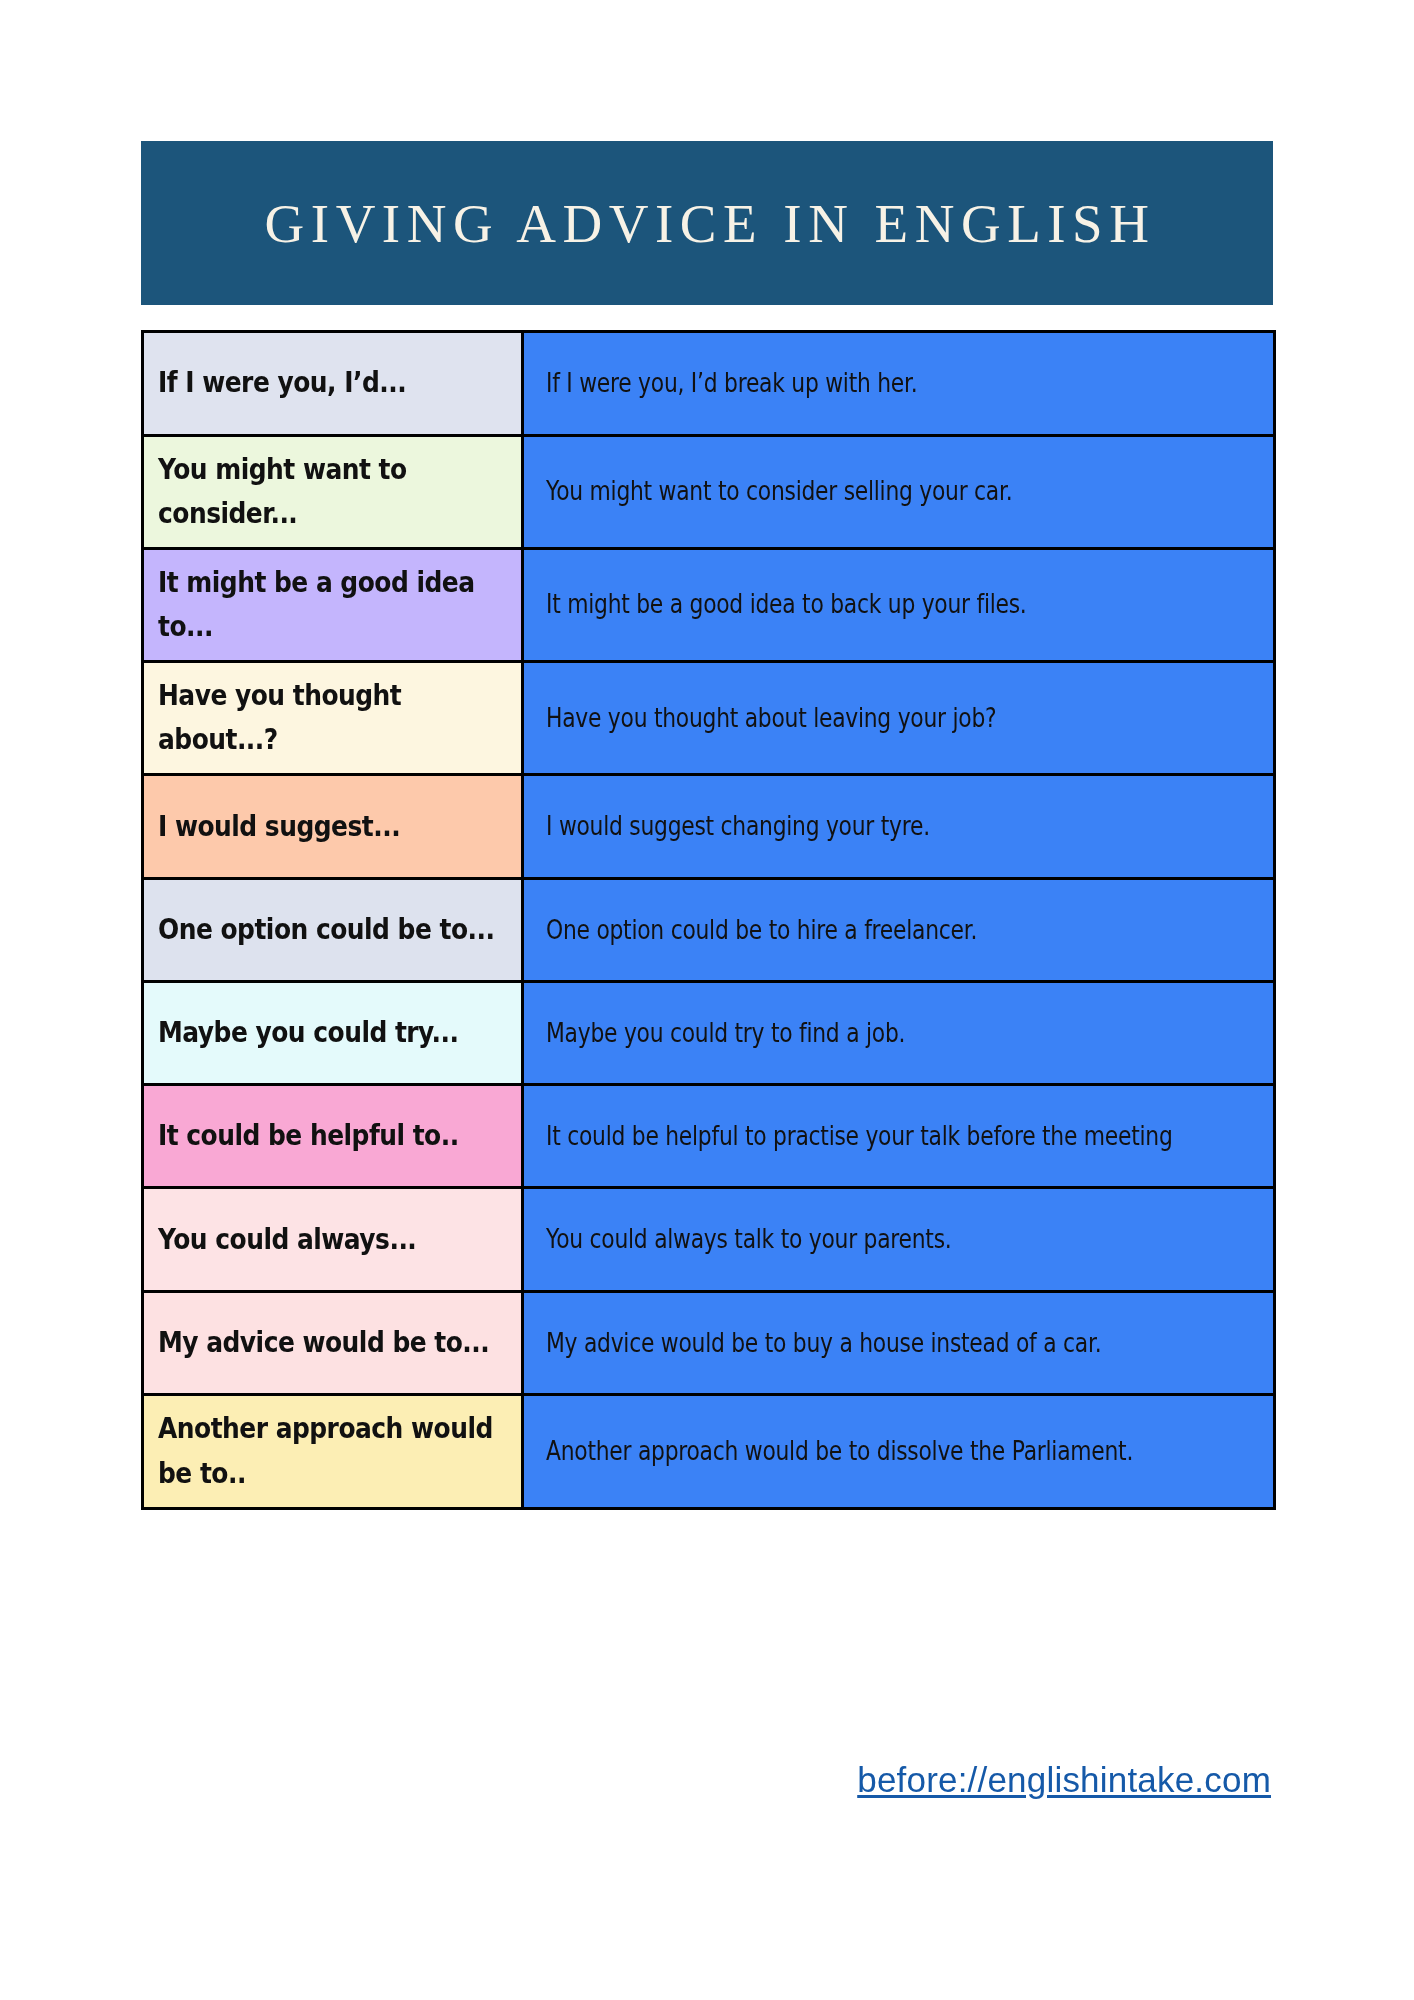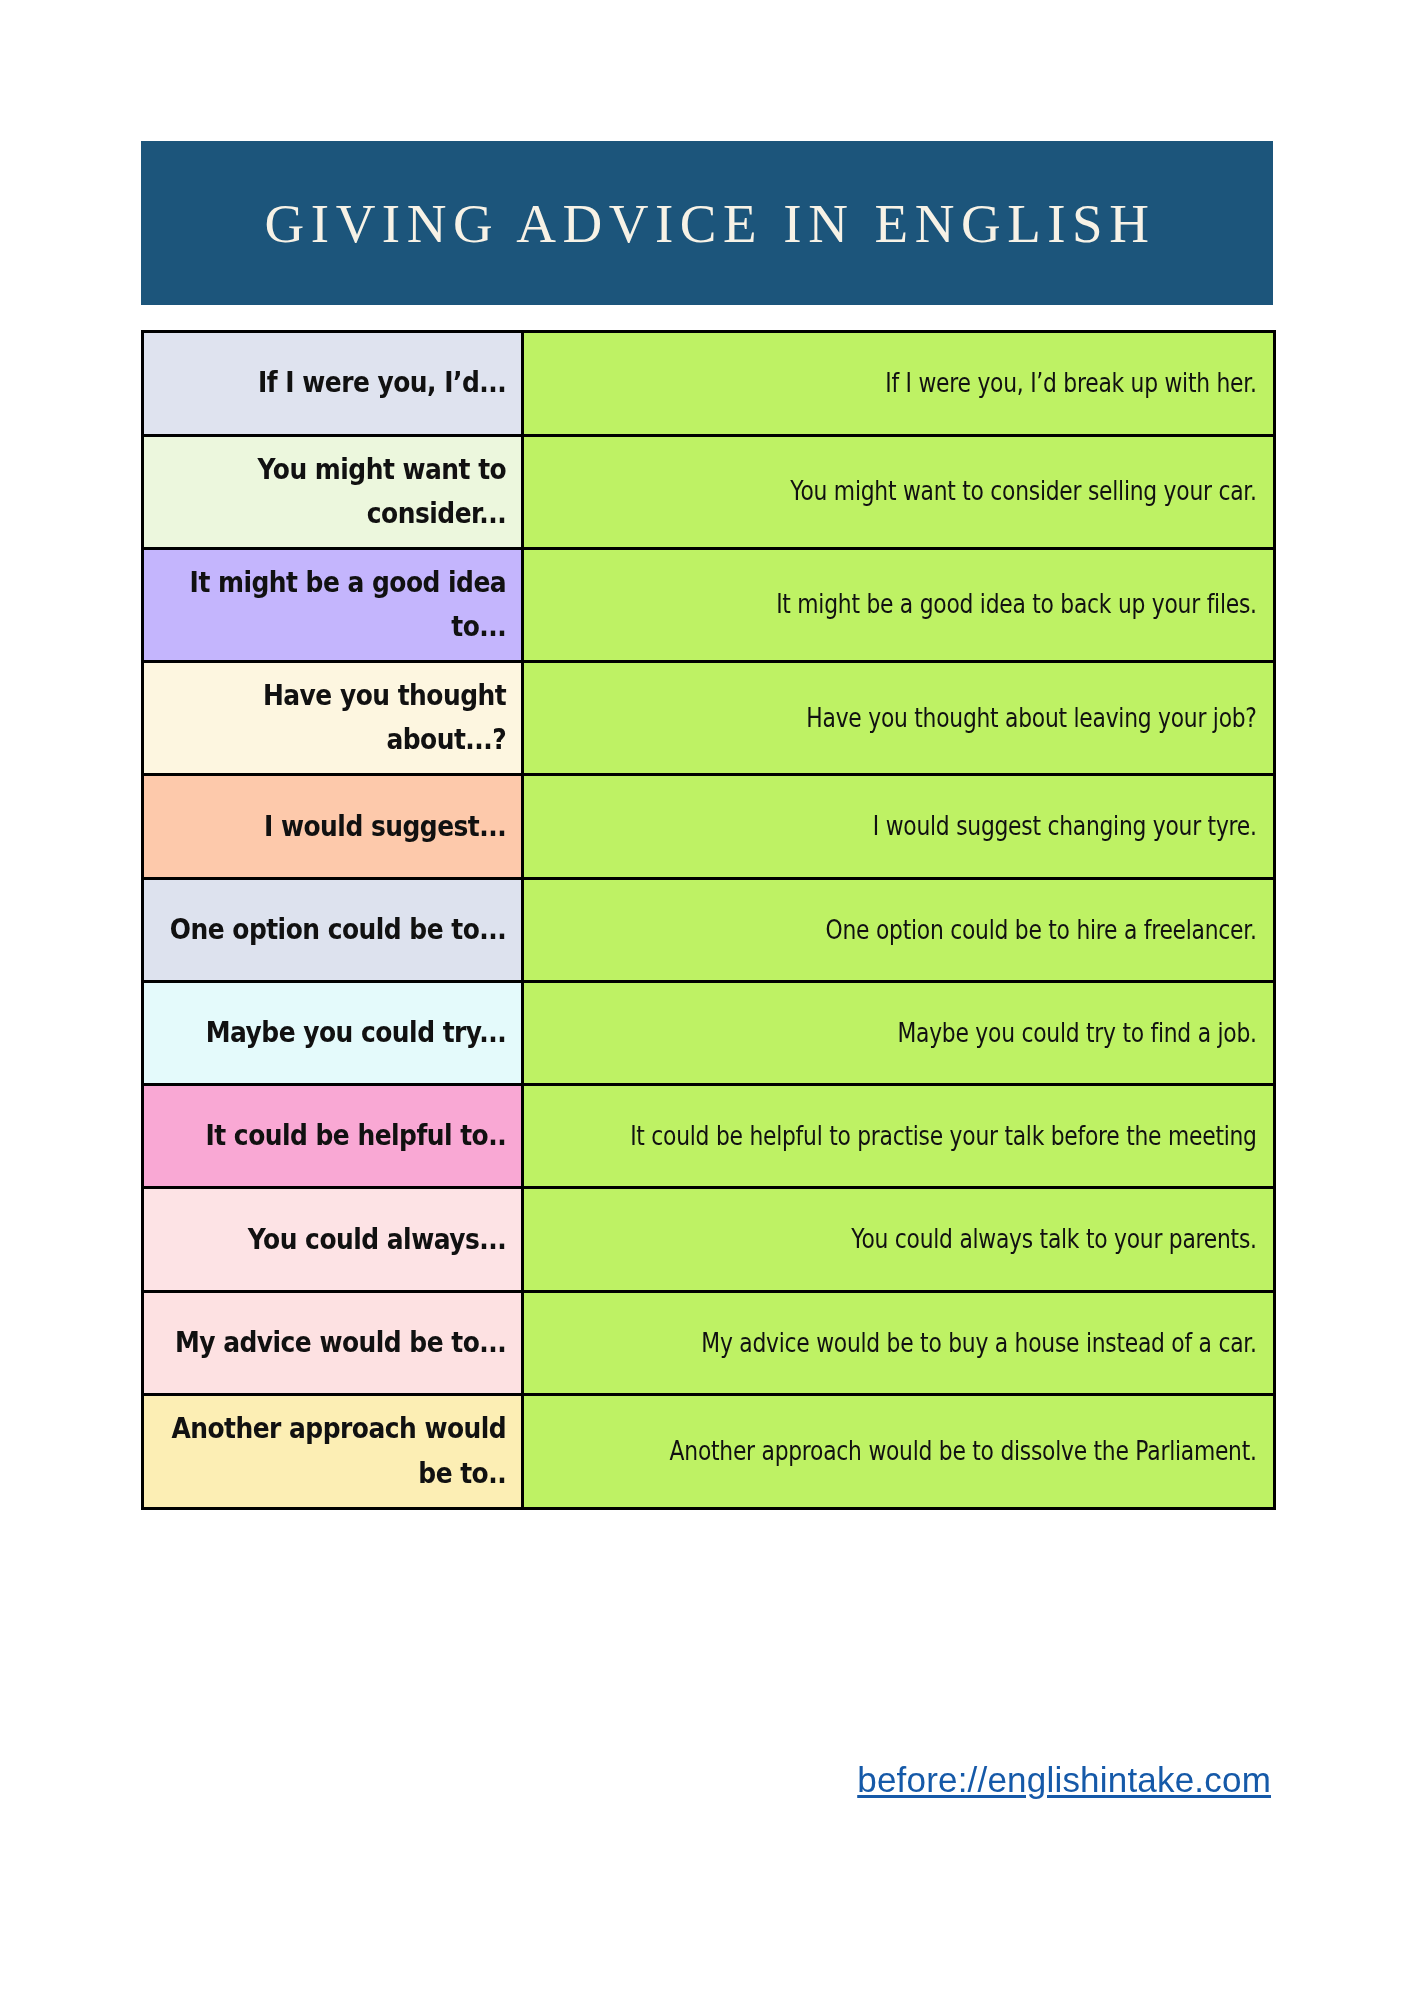--- a/index.html
+++ b/index.html
@@ -58,29 +58,28 @@
     table-layout: fixed;
   }
   .advice-table tr {
     
   }
   .advice-table td {
     border: 3px solid #000000;
     padding: 0;
     vertical-align: middle;
     box-sizing: border-box;
-    text-align: right;
   }
   td.phrase-cell {
     width: 380px;
     padding: 10px 14px 12px 14px;
   }
   td.example-cell {
     width: 752px;
-    background: #bef264;
+    background: #3b82f6;
     padding: 8px 16px 8px 22px;
   }
 
   .phrase-text {
     font-family: "DejaVu Sans", sans-serif;
     font-weight: bold;
     font-size: 29px;
     line-height: 1.52;
     color: #111111;
     letter-spacing: -0.6px;

